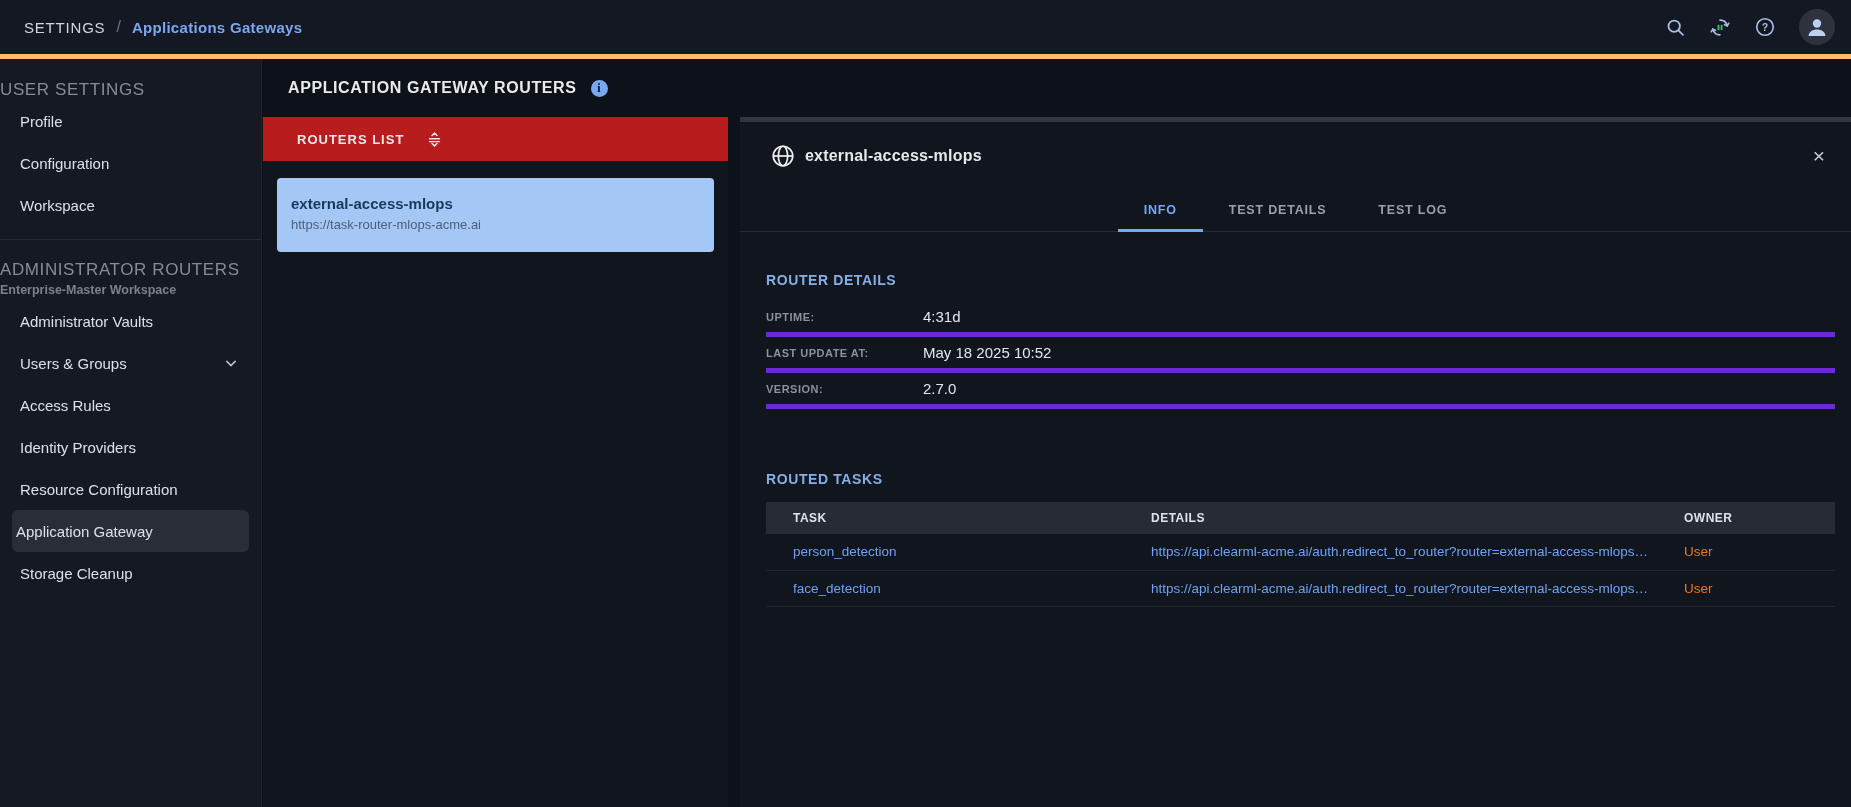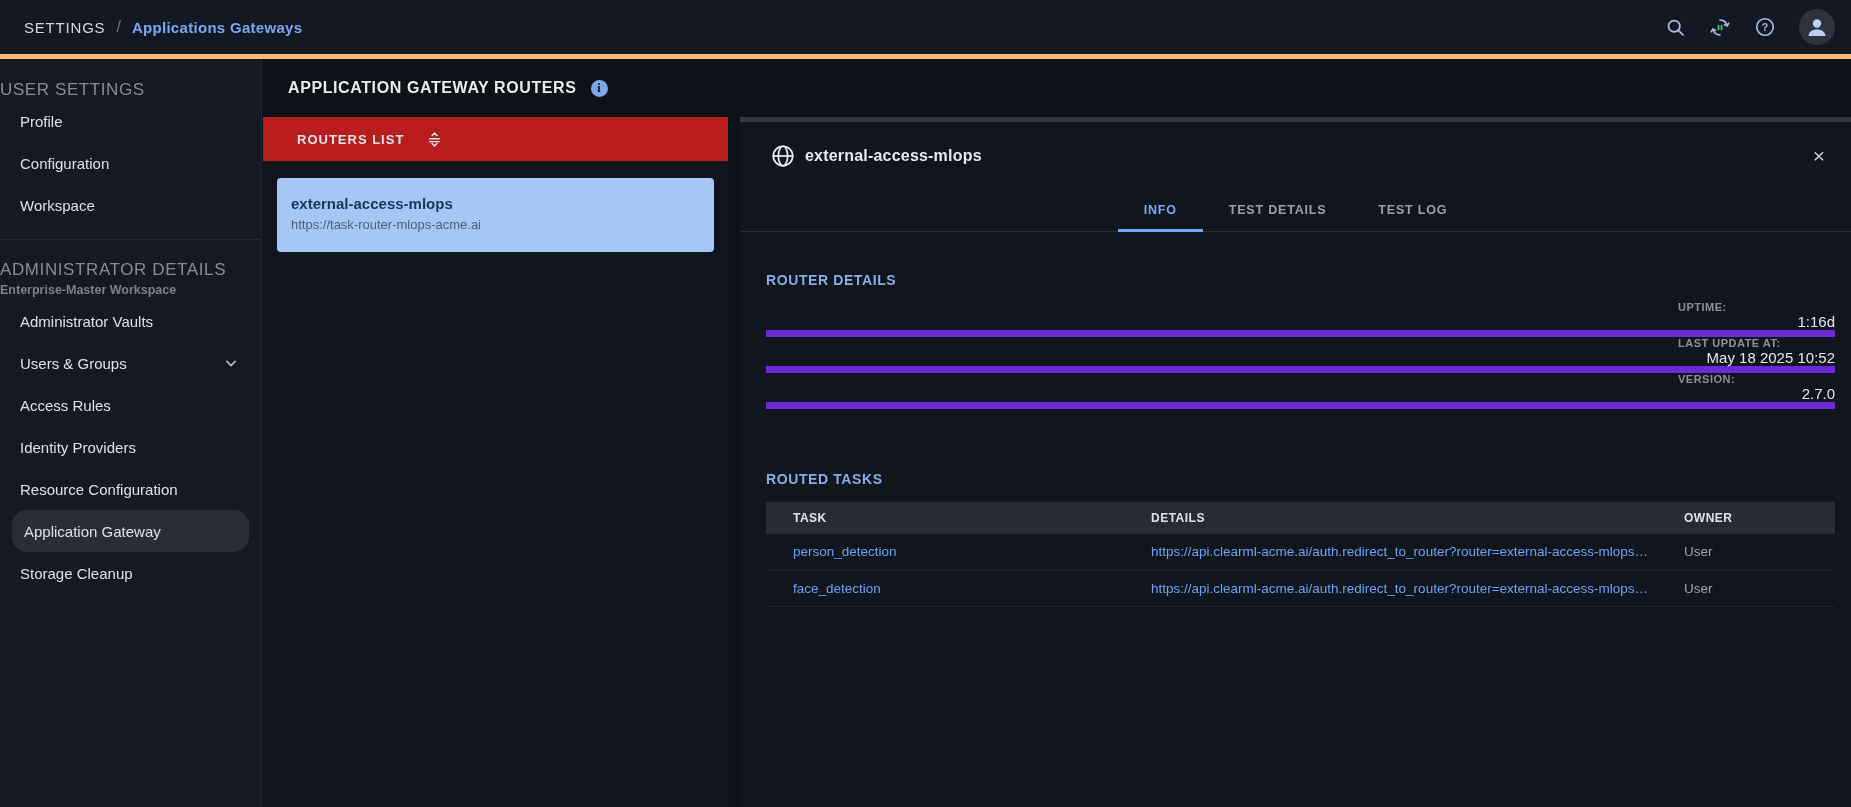--- a/index.html
+++ b/index.html
@@ -16,21 +16,21 @@
   .tb-icon { width:22px; height:22px; display:flex; align-items:center; justify-content:center; cursor:pointer; }
   .avatar { width:36px; height:36px; border-radius:50%; background:#2d323c; display:flex; align-items:center; justify-content:center; cursor:pointer; }
 
   
   .sidebar { position:absolute; left:0; top:59px; width:262px; bottom:0; background:#151922; border-right:1px solid #1f242d; }
   .side-section-label { height:20px; margin-top:21px; font-size:17px; font-weight:normal;
                         color:#868c96; letter-spacing:.6px; display:flex; align-items:center; }
   .side-sub-label { height:20px; font-size:12.5px; font-weight:bold; color:#7b818b;
                     display:flex; align-items:center; }
   .side-item { height:42px; display:flex; align-items:center; padding:0 20px; font-size:15px; color:#dde0e6; cursor:pointer; }
-  .side-item.selected { background:#282d37; border-radius:15px; margin:0 12px; padding:0 12px; }
+  .side-item.selected { background:#282d37; border-radius:6px; margin:0 12px; padding:0 4px; }
   .side-divider { border-top:1px solid #242933; margin-top:13px; }
   .admin-label-block { margin-top:20px; }
   .chev { margin-left:auto; display:flex; align-items:center; }
 
   
   .main-header { position:absolute; left:262px; top:59px; right:0; height:58px; display:flex; align-items:center; padding-left:26px; }
   .page-title { font-size:16px; font-weight:bold; color:#e8eaee; letter-spacing:.6px; }
   .info-dot { width:17px; height:17px; border-radius:50%; background:#7aa7f2; color:#0d1118; font-size:12px; font-weight:bold;
               display:flex; align-items:center; justify-content:center; margin-left:14px; cursor:pointer; font-family:"Liberation Serif", serif; }
 
@@ -53,33 +53,33 @@
   .tabs-row { height:43px; display:flex; justify-content:center; border-bottom:1px solid #272c34; }
   .tab { padding:0 26px; display:flex; align-items:center; font-size:12.5px; font-weight:bold; letter-spacing:.8px;
          color:#9aa0a9; position:relative; cursor:pointer; }
   .tab.active { color:#7aa7f2; }
   .tab.active::after { content:""; position:absolute; left:0; right:0; bottom:-1px; height:3px; background:#7aa7f2; }
 
   .detail-content { padding:0 16px 0 26px; }
   .section-heading { font-size:14px; font-weight:bold; color:#86aee6; letter-spacing:.6px; height:17px; }
   .h-router { margin:40px 0 12px; }
   .h-tasks  { margin:62px 0 14px; }
-  .drow { display:flex; align-items:flex-end; height:36px; border-bottom:7px solid #6d28d9;flex-direction:column; }
+  .drow { display:flex; align-items:center; height:36px; border-bottom:5px solid #6d28d9; }
   .drow .lbl { width:157px; font-size:11px; font-weight:bold; color:#8b919b; letter-spacing:.5px; }
   .drow .val { font-size:15px; color:#e4e7eb; }
 
   table.tasks { width:100%; border-collapse:collapse; table-layout:fixed; }
   table.tasks col.c1 { width:385px; } table.tasks col.c2 { width:533px; } table.tasks col.c3 { width:151px; }
   table.tasks thead tr { background:#272b34; height:32px; }
   table.tasks th { text-align:left; font-size:12px; font-weight:bold; color:#dfe3e9; letter-spacing:.5px; }
   table.tasks th:first-child, table.tasks td:first-child { padding-left:27px; }
   table.tasks tbody tr { height:36px; border-bottom:1px solid #21262e; }
   table.tasks td { font-size:13.5px; white-space:nowrap; overflow:hidden; }
   .cell-link { color:#6fa2f4; cursor:pointer; }
-  .cell-plain { color:#a3a3a3; }
+  .cell-plain { color:#f97316; }
 
   svg { display:block; }
 </style>
 </head>
 <body>
 
 <div class="topbar">
   <span class="crumb-root">SETTINGS</span>
   <span class="crumb-sep">/</span>
   <span class="crumb-cur">Applications Gateways</span>
@@ -118,21 +118,21 @@
 
 <div class="sidebar">
   <div class="side-section-label">USER SETTINGS</div>
   <div class="side-item">Profile</div>
   <div class="side-item">Configuration</div>
   <div class="side-item">Workspace</div>
 
   <div class="side-divider"></div>
 
   <div class="admin-label-block">
-    <div class="side-section-label" style="margin-top:0;">ADMINISTRATOR DETAILS</div>
+    <div class="side-section-label" style="margin-top:0;">ADMINISTRATOR ROUTERS</div>
     <div class="side-sub-label">Enterprise-Master Workspace</div>
   </div>
 
   <div class="side-item">Administrator Vaults</div>
   <div class="side-item">
     <span>Users &amp; Groups</span>
     <span class="chev">
       <svg width="20" height="20" viewBox="0 0 24 24" fill="none" stroke="#b7bcc4" stroke-width="2" stroke-linecap="round">
         <path d="M7 10l5 5 5-5"></path>
       </svg>
@@ -187,21 +187,21 @@
     <div class="tab active">INFO</div>
     <div class="tab">TEST DETAILS</div>
     <div class="tab">TEST LOG</div>
   </div>
 
   <div class="detail-content">
     <div class="section-heading h-router">ROUTER DETAILS</div>
 
     <div class="drow">
       <span class="lbl">UPTIME:</span>
-      <span class="val">1:16d</span>
+      <span class="val">4:31d</span>
     </div>
     <div class="drow">
       <span class="lbl">LAST UPDATE AT:</span>
       <span class="val">May 18 2025 10:52</span>
     </div>
     <div class="drow">
       <span class="lbl">VERSION:</span>
       <span class="val">2.7.0</span>
     </div>
 

